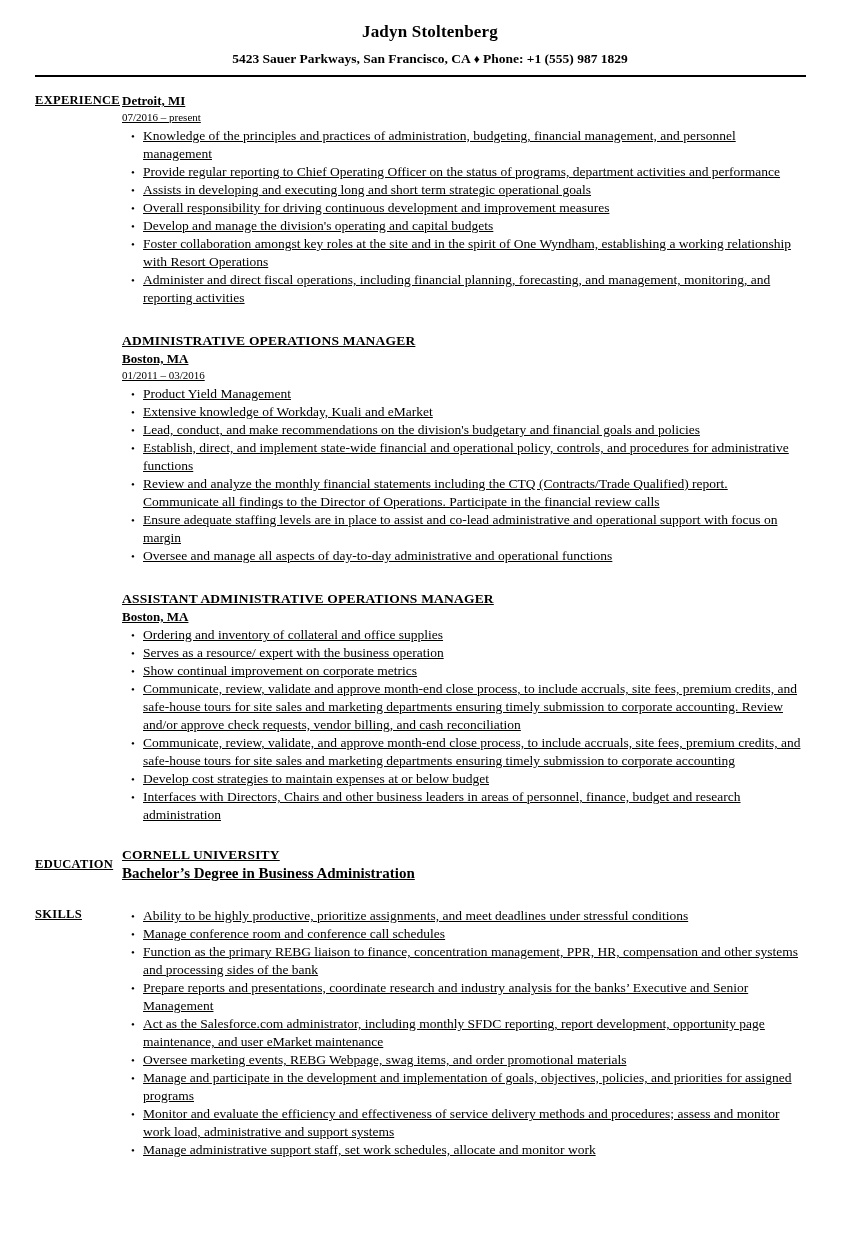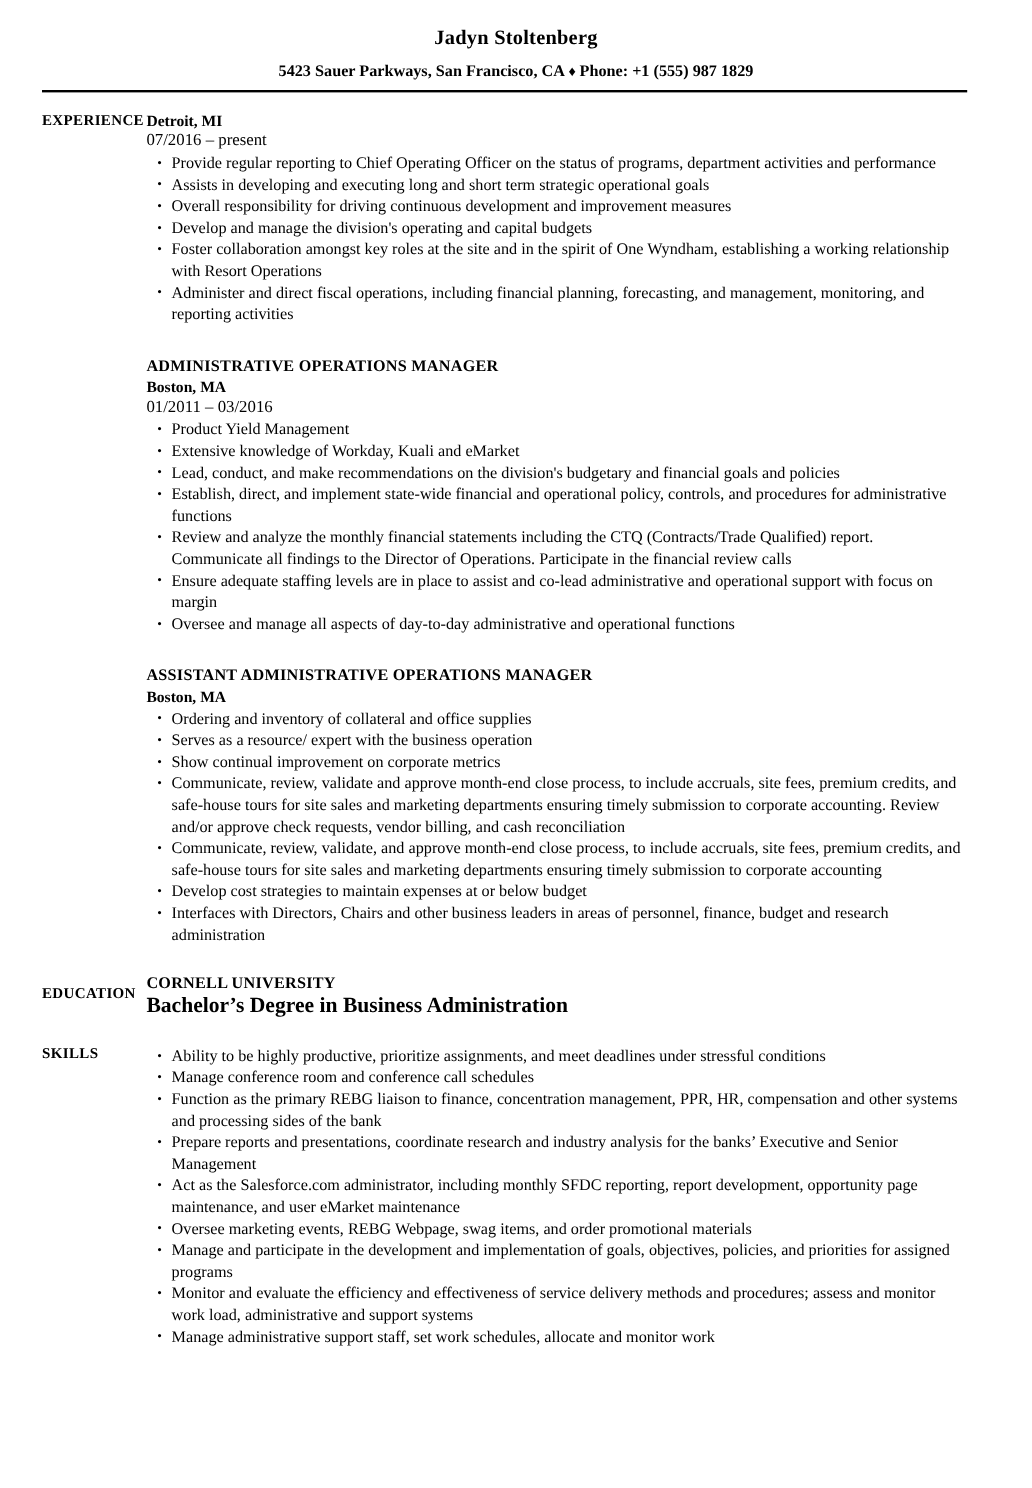--- a/index.html
+++ b/index.html
@@ -46,20 +46,21 @@
     margin: 7px 54px 0 35px;
     border: 0;
     border-top: 2.5px solid #000;
     height: 0;
   }
 
   
   .section {
     display: flex;
     align-items: flex-start;
+    text-decoration: underline;
   }
   .section-label {
     width: 122px;
     flex: 0 0 122px;
     padding-left: 35px;
     box-sizing: border-box;
     font-size: 12.5px;
     font-weight: bold;
     letter-spacing: 0.3px;
     line-height: 17px;
@@ -83,21 +84,21 @@
     font-weight: bold;
     letter-spacing: 0.2px;
     line-height: 18px;
   }
   .job-location {
     font-size: 13px;
     font-weight: bold;
     line-height: 17px;
   }
   .job-dates {
-    font-size: 14px;
+    font-size: 11px;
     font-weight: normal;
     line-height: 17px;
   }
 
   
   ul.bullets {
     list-style: none;
     margin: 1px 0 0 0;
     padding: 0;
   }
@@ -118,21 +119,21 @@
   }
 
   
   .edu-school {
     font-size: 13.5px;
     font-weight: bold;
     letter-spacing: 0.2px;
     line-height: 18px;
   }
   .edu-degree {
-    font-size: 18px;
+    font-size: 15px;
     font-weight: bold;
     line-height: 18px;
   }
 </style>
 </head>
 <body>
 
 <div class="page">
 
   <div class="header">
@@ -144,20 +145,21 @@
   </div>
 
   <div class="section" id="experience-section">
     <div class="section-label">EXPERIENCE</div>
     <div class="section-body">
 
       <div class="job">
         <div class="job-location">Detroit, MI</div>
         <div class="job-dates">07/2016 – present</div>
         <ul class="bullets">
+          <li>Knowledge of the principles and practices of administration, budgeting, financial management, and personnel management</li>
           <li>Provide regular reporting to Chief Operating Officer on the status of programs, department activities and performance</li>
           <li>Assists in developing and executing long and short term strategic operational goals</li>
           <li>Overall responsibility for driving continuous development and improvement measures</li>
           <li>Develop and manage the division's operating and capital budgets</li>
           <li>Foster collaboration amongst key roles at the site and in the spirit of One Wyndham, establishing a working relationship with Resort Operations</li>
           <li>Administer and direct fiscal operations, including financial planning, forecasting, and management, monitoring, and reporting activities</li>
         </ul>
       </div>
 
       <div class="job">

